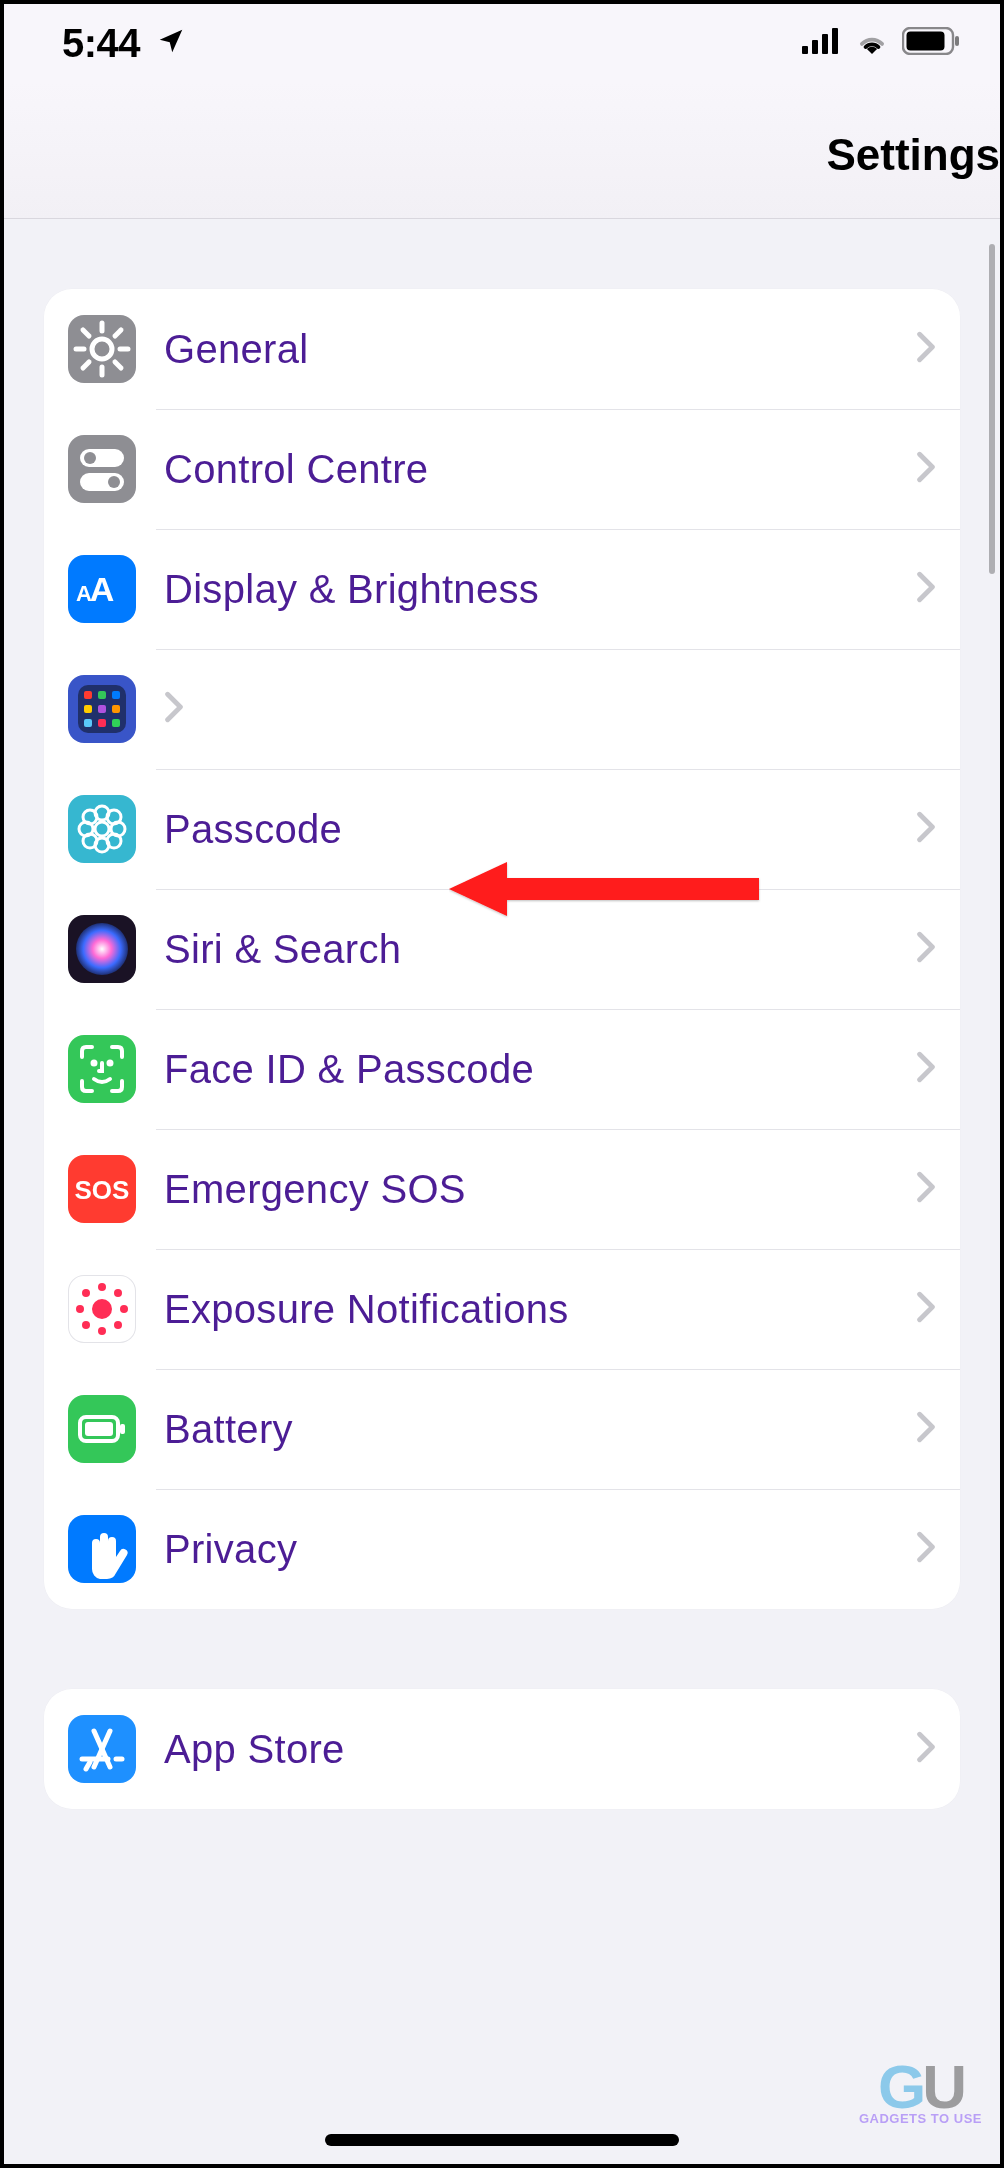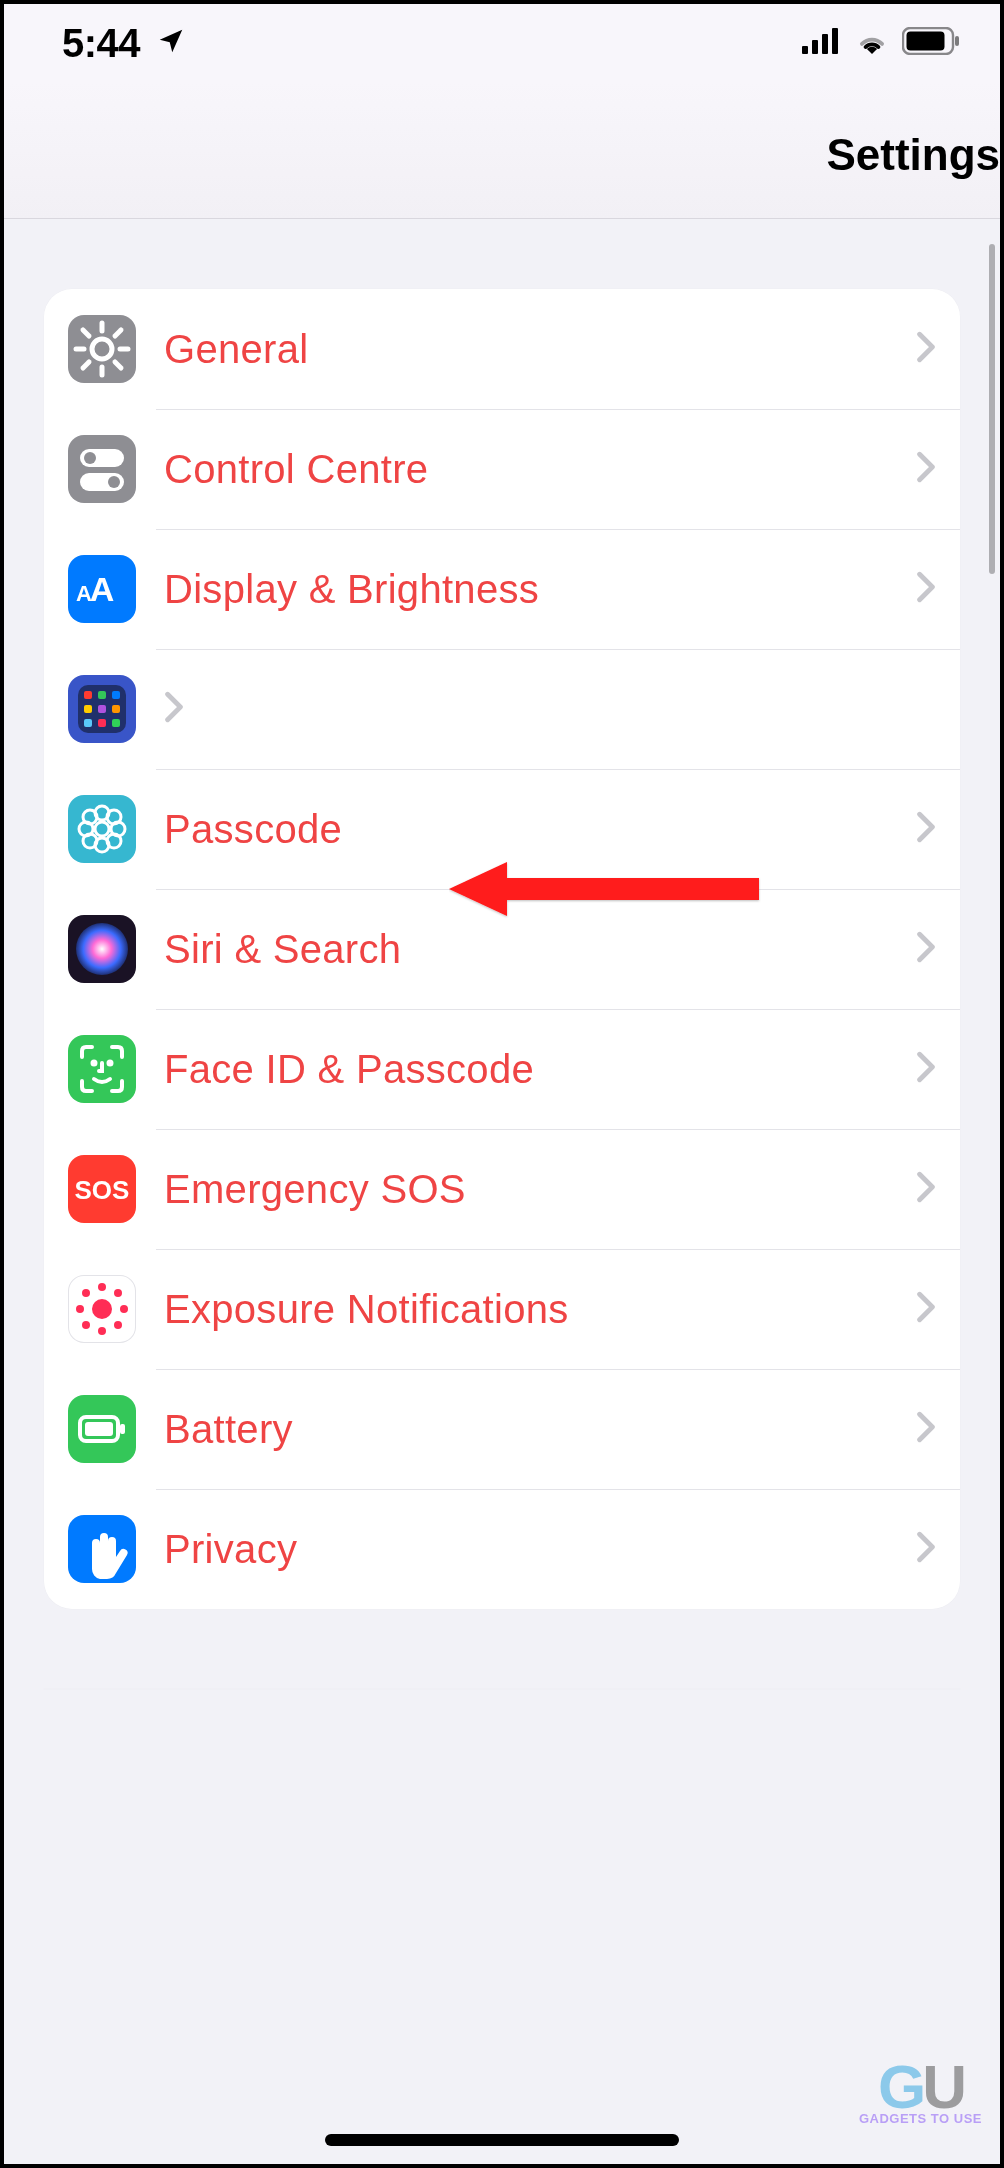--- a/index.html
+++ b/index.html
@@ -66,21 +66,21 @@
     width: 68px;
     height: 68px;
     border-radius: 16px;
     display: flex;
     align-items: center;
     justify-content: center;
     margin-right: 28px;
     flex-shrink: 0;
     color: #fff;
   }
-  .label { font-size: 40px; flex: 1; color: #ef4444; letter-spacing: 0.3px; }
+  .label { font-size: 40px; flex: 1; color: #4c1d95; letter-spacing: 0.3px; }
   .chevron { color: #c7c7cc; flex-shrink: 0; }
   .arrow-annotation {
     position: absolute;
     left: 445px;
     top: 850px;
     pointer-events: none;
   }
   .scrollbar-hint {
     position: absolute;
     right: 5px;
@@ -283,20 +283,31 @@
             <use href="#ic-hand"></use>
           </svg>
         </div>
         <div class="label">Privacy</div>
         <div class="chevron"><svg width="20" height="32" viewBox="0 0 12 20">
             <path d="M2 2 L10 10 L2 18" fill="none" stroke="#c7c7cc" stroke-width="3" stroke-linecap="round" stroke-linejoin="round"></path>
           </svg></div>
       </div>
     </div>
   <div class="group" id="group-1">
+      <div class="row">
+        <div class="icon-wrap" style="background: rgb(30, 144, 255);">
+          <svg width="68" height="68" viewBox="0 0 68 68">
+            <use href="#ic-appstore"></use>
+          </svg>
+        </div>
+        <div class="label">App Store</div>
+        <div class="chevron"><svg width="20" height="32" viewBox="0 0 12 20">
+            <path d="M2 2 L10 10 L2 18" fill="none" stroke="#c7c7cc" stroke-width="3" stroke-linecap="round" stroke-linejoin="round"></path>
+          </svg></div>
+      </div>
     </div>
 </div>
 
 <div class="arrow-annotation">
   <svg width="320" height="70" viewBox="0 0 320 70">
     <defs>
       <filter id="ds" x="-20%" y="-20%" width="140%" height="140%">
         <feDropShadow dx="0" dy="1" stdDeviation="1" flood-opacity="0.25"></feDropShadow>
       </filter>
     </defs>

